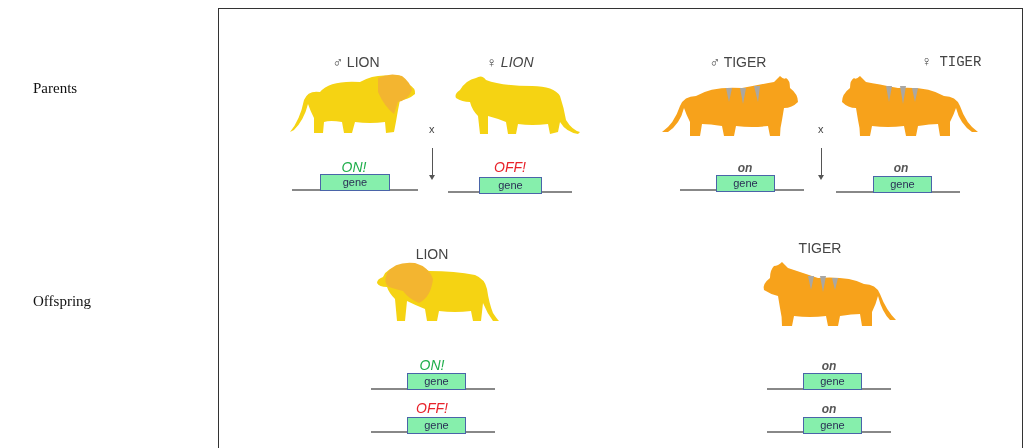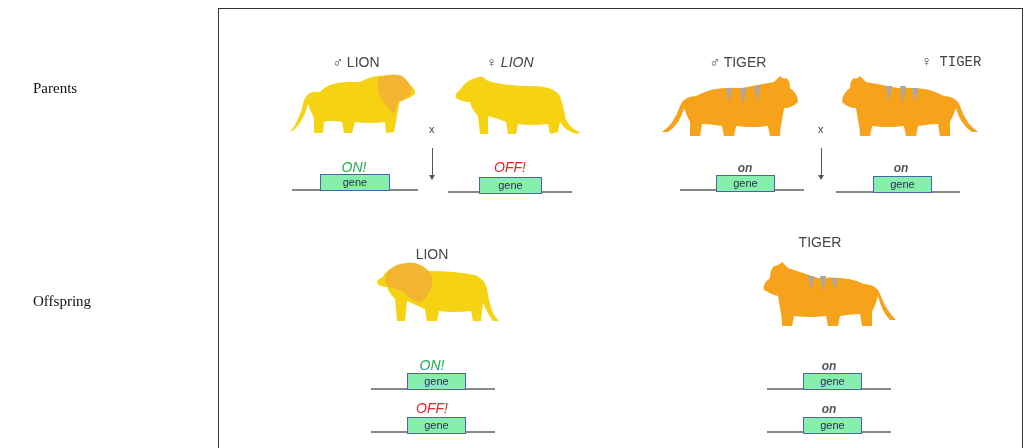--- a/index.html
+++ b/index.html
@@ -85,21 +85,21 @@
 </svg>
 
 <div class="state bold" style="left:432px; top:357px; color:#1fae4b;">ON!</div>
 <div class="baseline" style="left:371px; top:388px; width:124px;"></div>
 <div class="gene" style="left:407px; top:373px; width:59px;">gene</div>
 
 <div class="state bold" style="left:432px; top:400px; color:#e8222a;">OFF!</div>
 <div class="baseline" style="left:371px; top:431px; width:124px;"></div>
 <div class="gene" style="left:407px; top:417px; width:59px;">gene</div>
 
-<div class="lbl" style="left:820px; top:234px;">TIGER</div>
+<div class="lbl" style="left:820px; top:240px;">TIGER</div>
 
 <svg class="animal" style="left:760px; top:260px;" width="136" height="70" viewBox="0 0 136 70">
   <path d="M104 24 Q88 16 58 18 Q40 12 28 8 L22 2 Q18 6 14 6 Q10 10 10 18 Q2 24 4 30 Q10 34 18 36 L20 48 Q22 56 22 66 L32 66 L34 56 Q50 58 66 56 L68 66 L78 66 L80 56 Q92 54 100 54 L102 66 L112 66 L112 52 Q116 44 118 36 Q122 52 130 60 L136 60 Q126 50 120 34 Q116 24 104 24 Z" fill="#f7a21b"></path>
   <path d="M48 16 L54 16 L51 30 Z" fill="#a9a7a3"></path>
   <path d="M60 16 L66 16 L63 32 Z" fill="#a9a7a3"></path>
   <path d="M72 18 L78 18 L75 30 Z" fill="#a9a7a3"></path>
 </svg>
 
 <div class="state lower" style="left:829px; top:359px;">on</div>
 <div class="baseline" style="left:767px; top:388px; width:124px;"></div>

